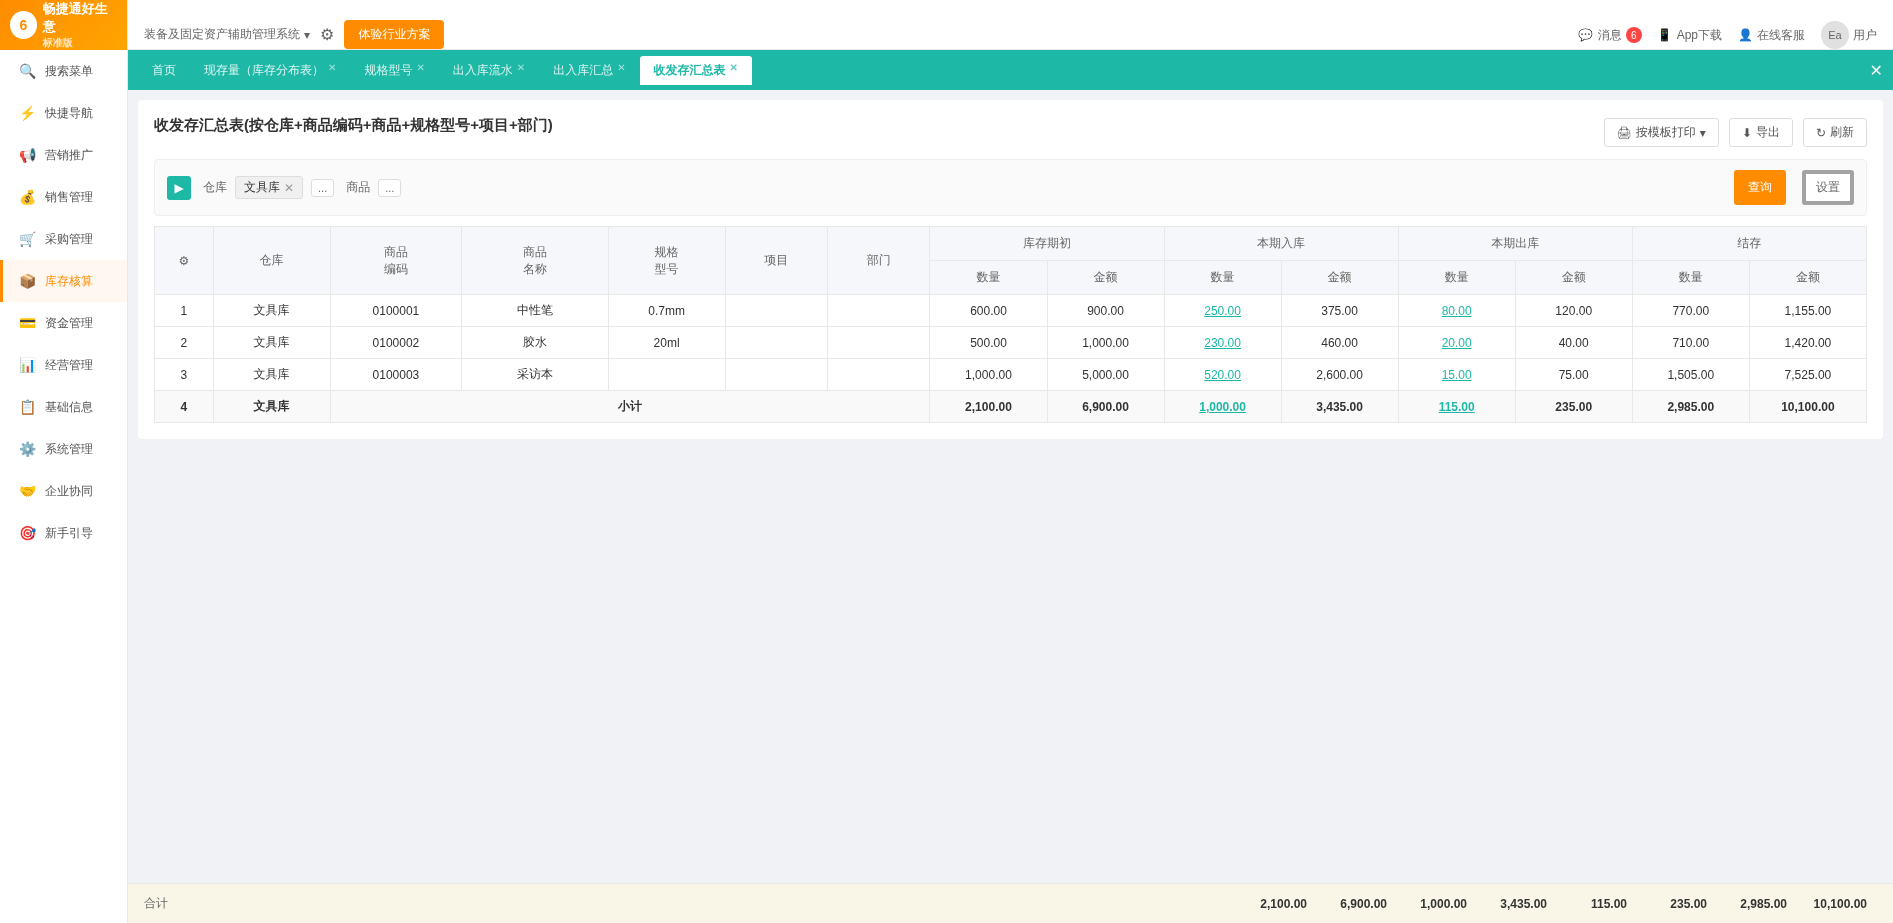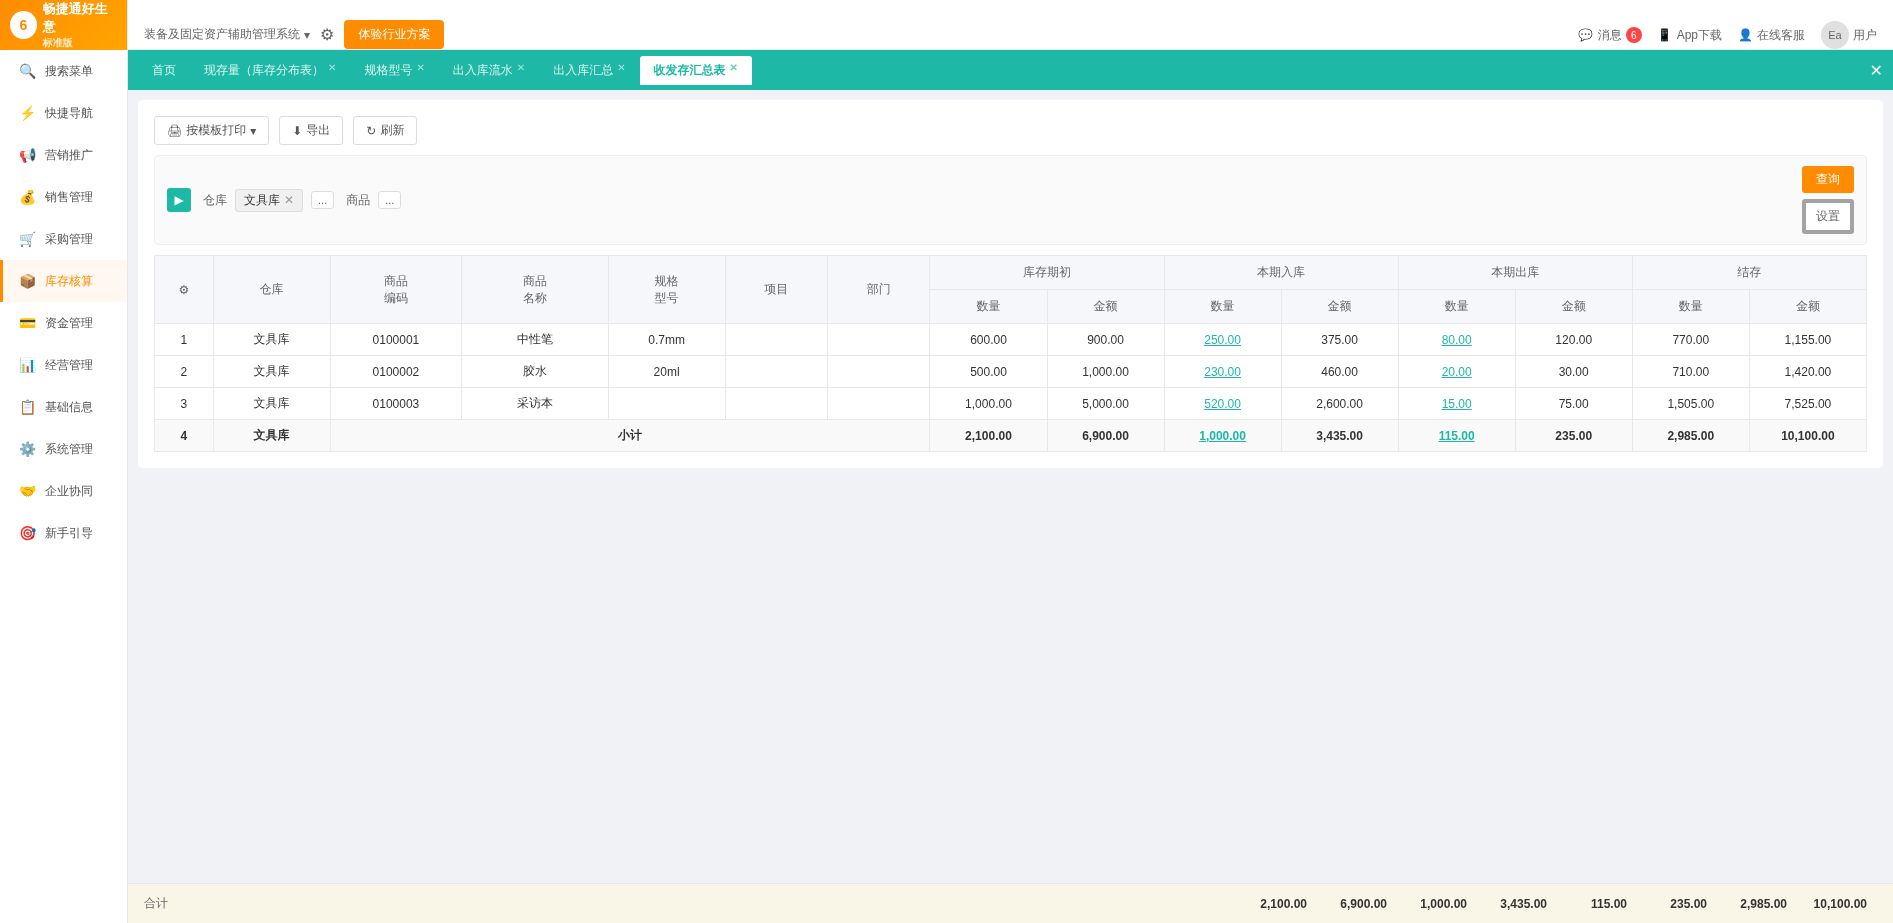--- a/index.html
+++ b/index.html
@@ -198,20 +198,21 @@
     <span>收发存汇总表</span>
     <span class="close-x">✕</span>
   </div>
   <span class="tabs-close-all">✕</span>
 </div>
 
 <div class="main">
   <div class="content-box">
 
     <div style="display:flex; align-items:center; justify-content:space-between; margin-bottom:10px;">
+      <div class="page-title">收发存汇总表(按仓库+商品编码+商品+规格型号+项目+部门)</div>
       <div style="display:flex; gap:10px; align-items:center;">
         <div class="toolbar-btn">
           <span>🖨</span>
           <span>按模板打印</span>
           <span>▾</span>
         </div>
         <div class="toolbar-btn">
           <span>⬇</span>
           <span>导出</span>
         </div>
@@ -233,21 +234,21 @@
           <span class="remove">✕</span>
         </div>
         <button class="filter-more-btn">...</button>
       </div>
 
       <div class="goods-filter">
         <span class="filter-label">商品</span>
         <button class="filter-more-btn">...</button>
       </div>
 
-      <div style="margin-left:auto; display:flex; gap:6px;flex-direction:column;">
+      <div style="margin-left:auto; display:flex; gap:16px;">
         <button class="btn-query">查询</button>
         <button class="btn-setting">设置</button>
       </div>
     </div>
 
 
     <table class="data-table">
       <thead>
         <tr>
           <th rowspan="2" class="col-seq">
@@ -300,21 +301,21 @@
     <td>0100002</td>
     <td>胶水</td>
     <td>20ml</td>
     <td></td>
     <td></td>
     <td class="num-right">500.00</td>
     <td class="num-right">1,000.00</td>
     <td class="num-right"><a href="#">230.00</a></td>
     <td class="num-right">460.00</td>
     <td class="num-right"><a href="#">20.00</a></td>
-    <td class="num-right">30.00</td>
+    <td class="num-right">40.00</td>
     <td class="num-right">710.00</td>
     <td class="num-right">1,420.00</td>
   </tr>
           <tr>
     <td>3</td>
     <td>文具库</td>
     <td>0100003</td>
     <td>采访本</td>
     <td></td>
     <td></td>

